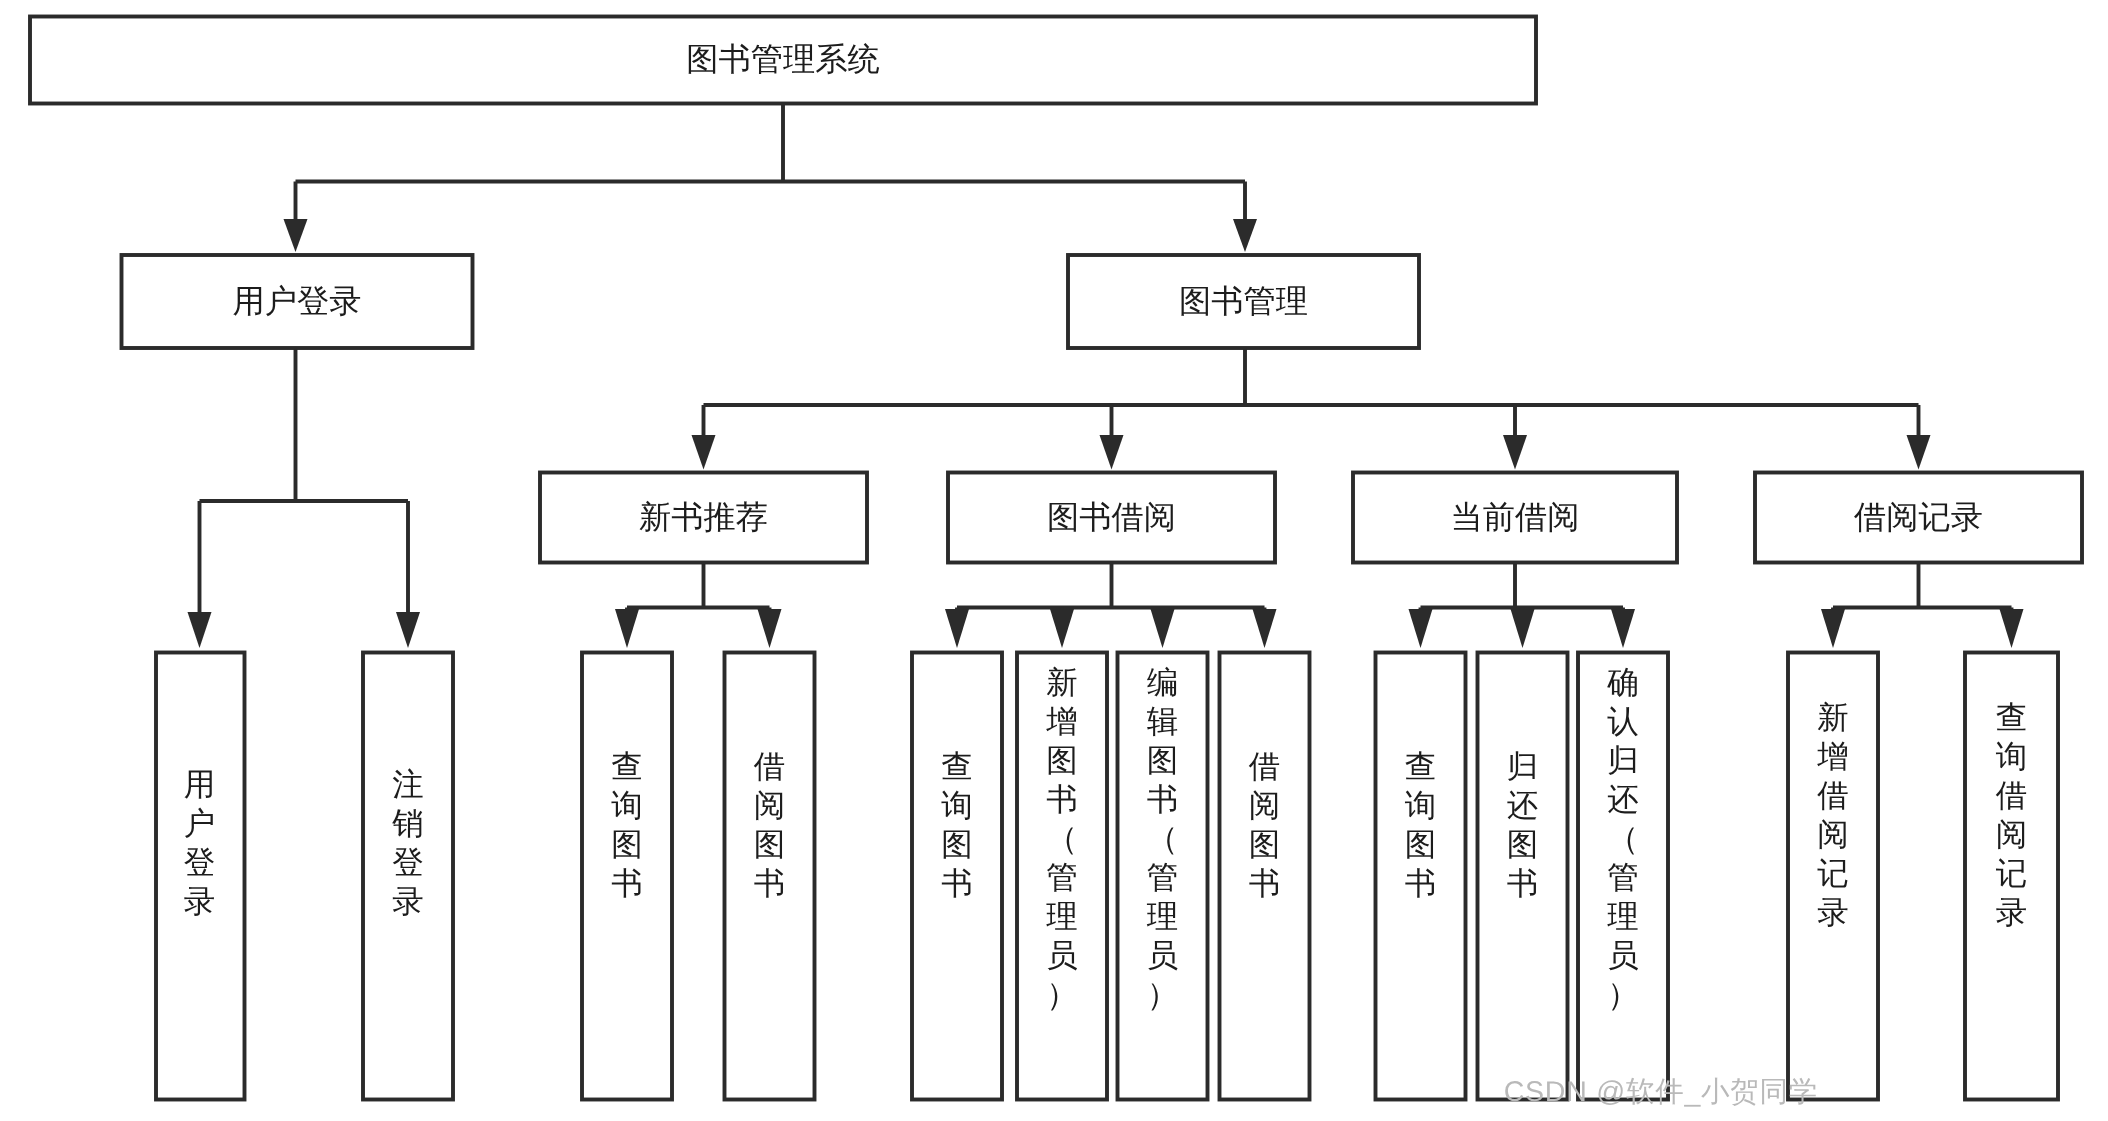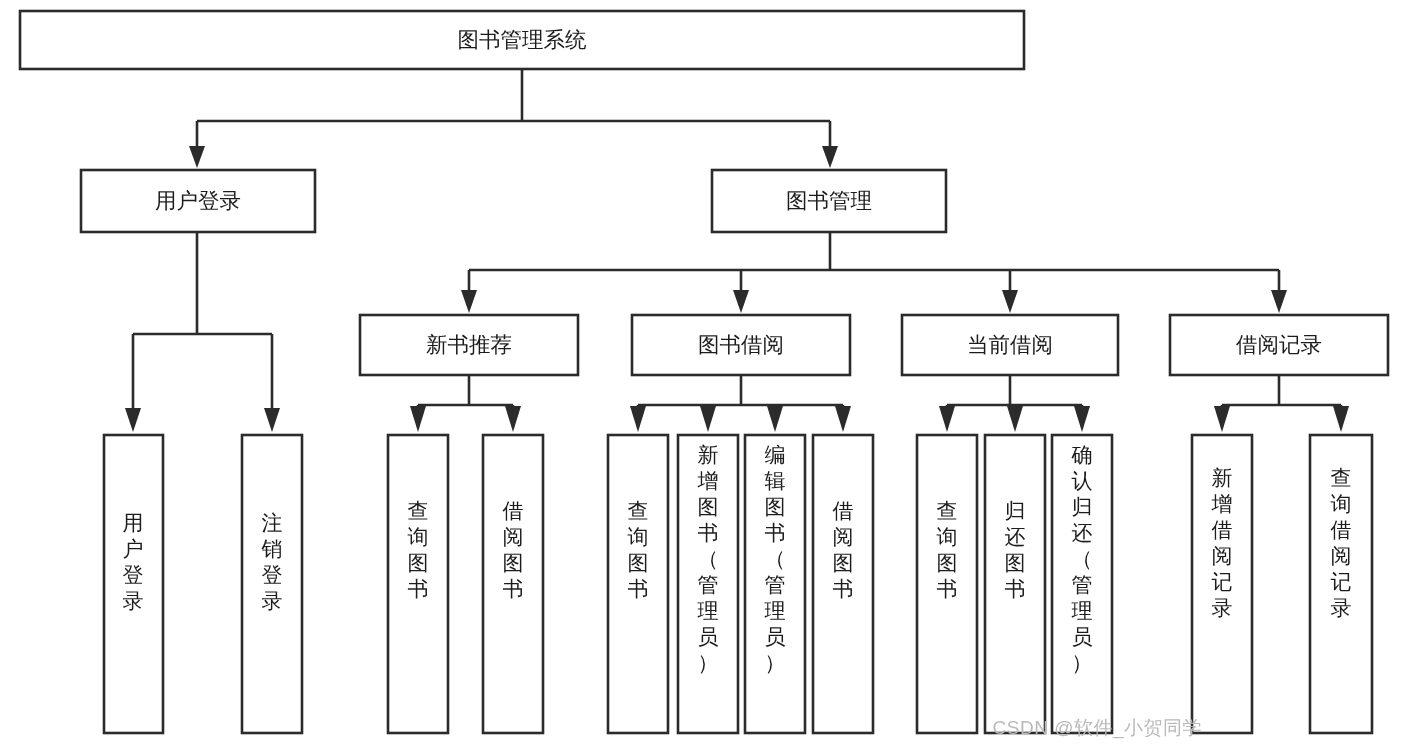--- a/index.html
+++ b/index.html
@@ -51,21 +51,21 @@
     font-size: 21.5px;
   }
   .leaf-label {
     font-family: "Liberation Sans", "DejaVu Sans", sans-serif;
     fill: #1c1c1c;
     font-size: 21px;
     text-anchor: middle;
   }
   .watermark {
     position: absolute;
-    right: 30px;
+    right: 20px;
     bottom: 6px;
     font-family: "Liberation Sans", "DejaVu Sans", sans-serif;
     font-size: 19px;
     color: #b9b9b9;
     letter-spacing: 0.5px;
     white-space: nowrap;
     user-select: none;
   }
 </style>
 </head>

